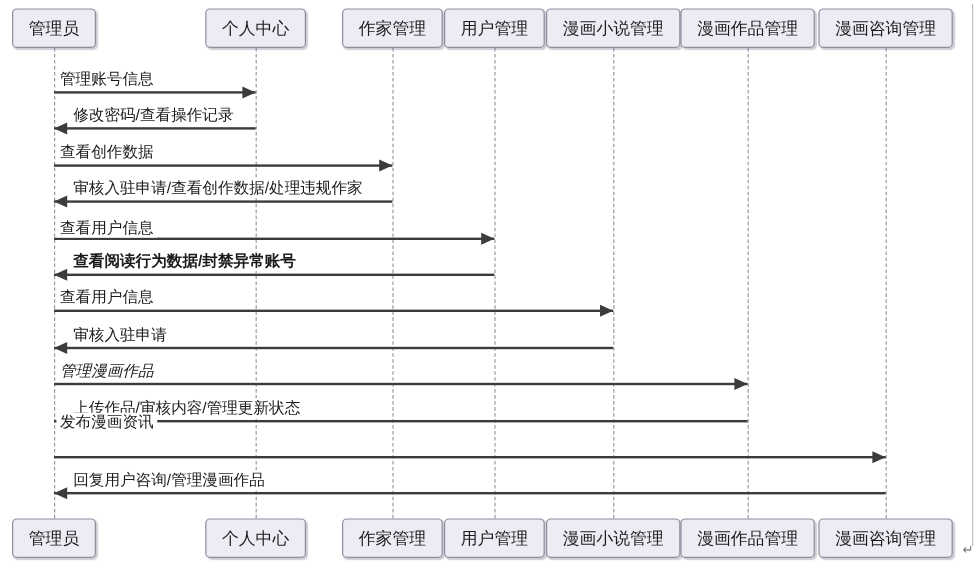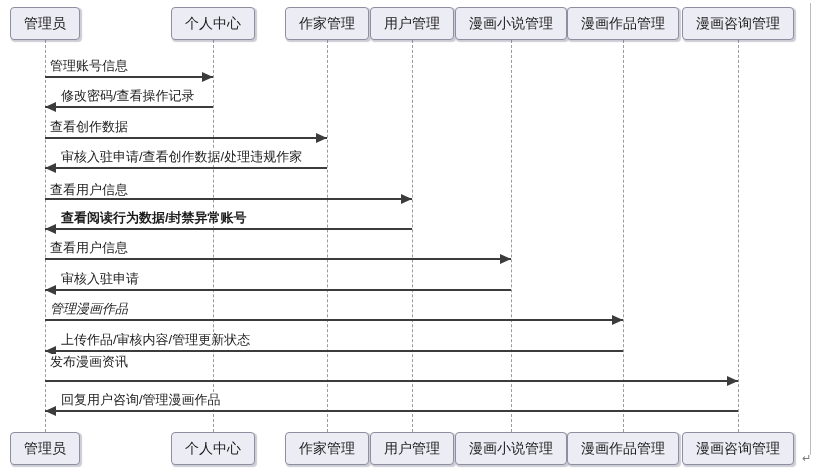--- a/index.html
+++ b/index.html
@@ -66,21 +66,21 @@
       <div class="mhead left" style="top: 284.8px; left: 45px;"></div>
       <div class="mlabel" style="left: 58px; top: 270.8px;">审核入驻申请</div>
       <div class="mline" style="left: 45px; top: 319.2px; width: 578px;"></div>
       <div class="mhead right" style="top: 315.2px; left: 612px;"></div>
       <div class="mlabel" style="left: 47px; top: 301.2px; font-style: italic;">管理漫画作品</div>
       <div class="mline" style="left: 45px; top: 349.6px; width: 578px;"></div>
       <div class="mhead left" style="top: 345.6px; left: 45px;"></div>
       <div class="mlabel" style="left: 58px; top: 331.6px;">上传作品/审核内容/管理更新状态</div>
       <div class="mline" style="left: 45px; top: 380px; width: 693px;"></div>
       <div class="mhead right" style="top: 376px; left: 727px;"></div>
-      <div class="mlabel" style="left: 47px; top: 354px;">发布漫画资讯</div>
+      <div class="mlabel" style="left: 47px; top: 344px;">发布漫画资讯</div>
       <div class="mline" style="left: 45px; top: 410.4px; width: 693px;"></div>
       <div class="mhead left" style="top: 406.4px; left: 45px;"></div>
       <div class="mlabel" style="left: 58px; top: 392.4px;">回复用户咨询/管理漫画作品</div>
     </div>
   <div id="participants-top">
       <div class="pbox" style="left: 45px; top: 7px;">管理员</div>
       <div class="pbox" style="left: 213px; top: 7px;">个人中心</div>
       <div class="pbox" style="left: 327px; top: 7px;">作家管理</div>
       <div class="pbox" style="left: 412px; top: 7px;">用户管理</div>
       <div class="pbox" style="left: 511px; top: 7px;">漫画小说管理</div>

